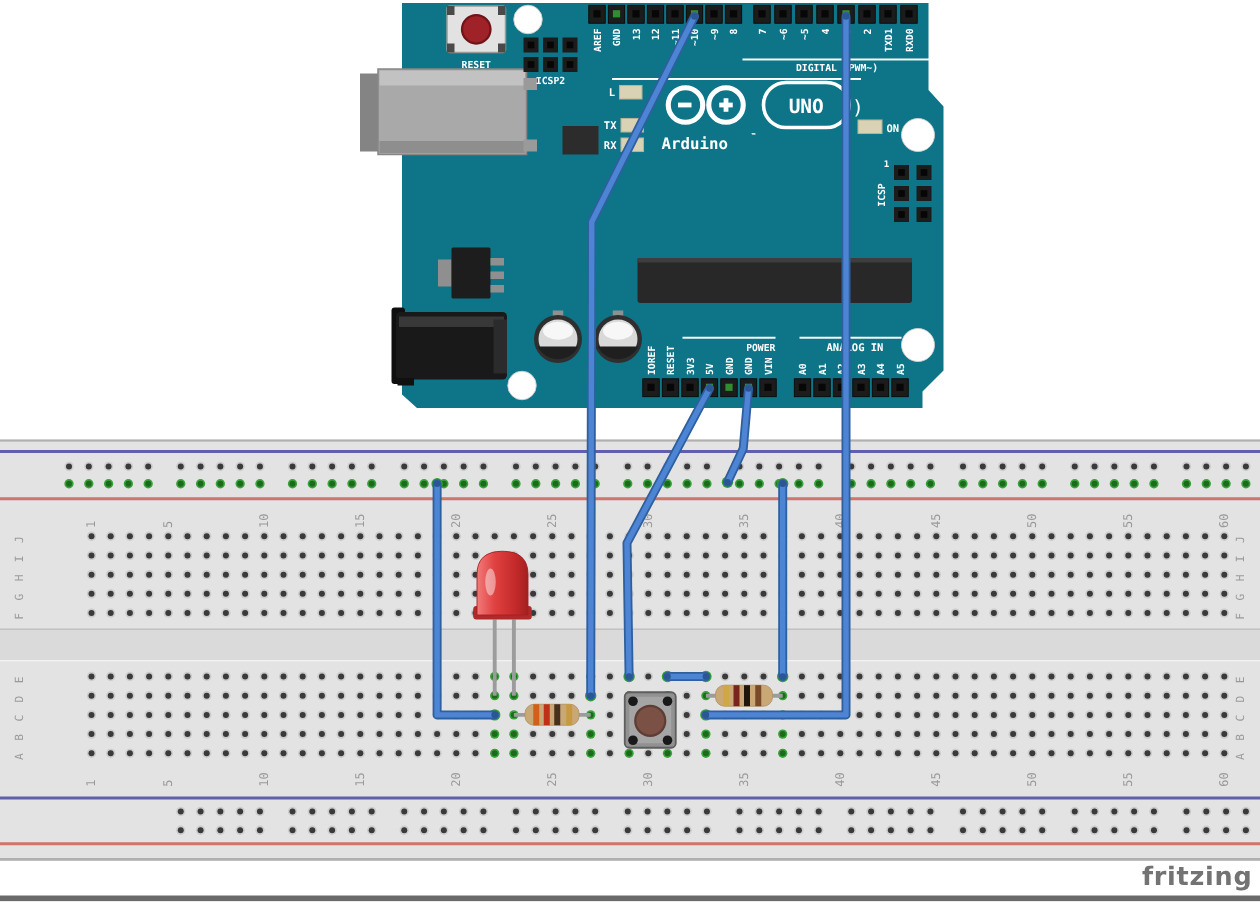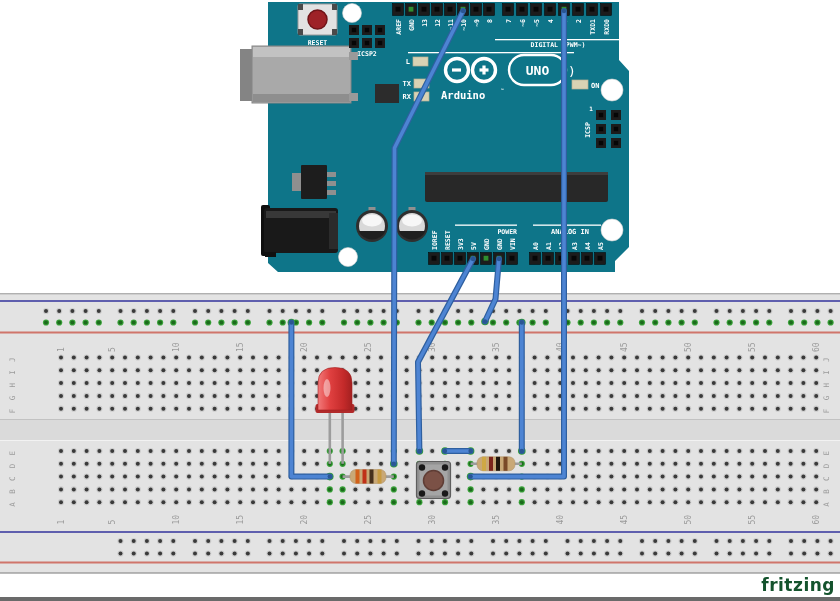--- a/index.html
+++ b/index.html
@@ -1,20 +1,20 @@
 <!DOCTYPE html>
 <html><head>
 <meta charset="utf-8">
 <style>
   html,body{margin:0;padding:0;background:#fff;}
   .stage{position:relative;width:840px;height:601px;background:#ffffff;overflow:hidden;
          font-family:"DejaVu Sans",sans-serif;}
   #scene{position:absolute;left:0;top:0;}
   .watermark{position:absolute;right:5px;top:575px;font-family:"DejaVu Sans",sans-serif;
-             font-size:17px;font-weight:600;letter-spacing:.5px;color:#14532d;}
+             font-size:17px;font-weight:600;letter-spacing:.5px;color:#737373;}
   .bottom-bar{position:absolute;left:0;top:597px;width:840px;height:4px;background:#6a6a6a;}
   text{user-select:none;}
 </style>
 </head>
 <body>
 
 <div class="stage">
   <svg id="scene" width="840" height="601" viewBox="0 0 840 601">
       <defs>
         <linearGradient id="ledGrad" x1="0" y1="0" x2="1" y2="0">

